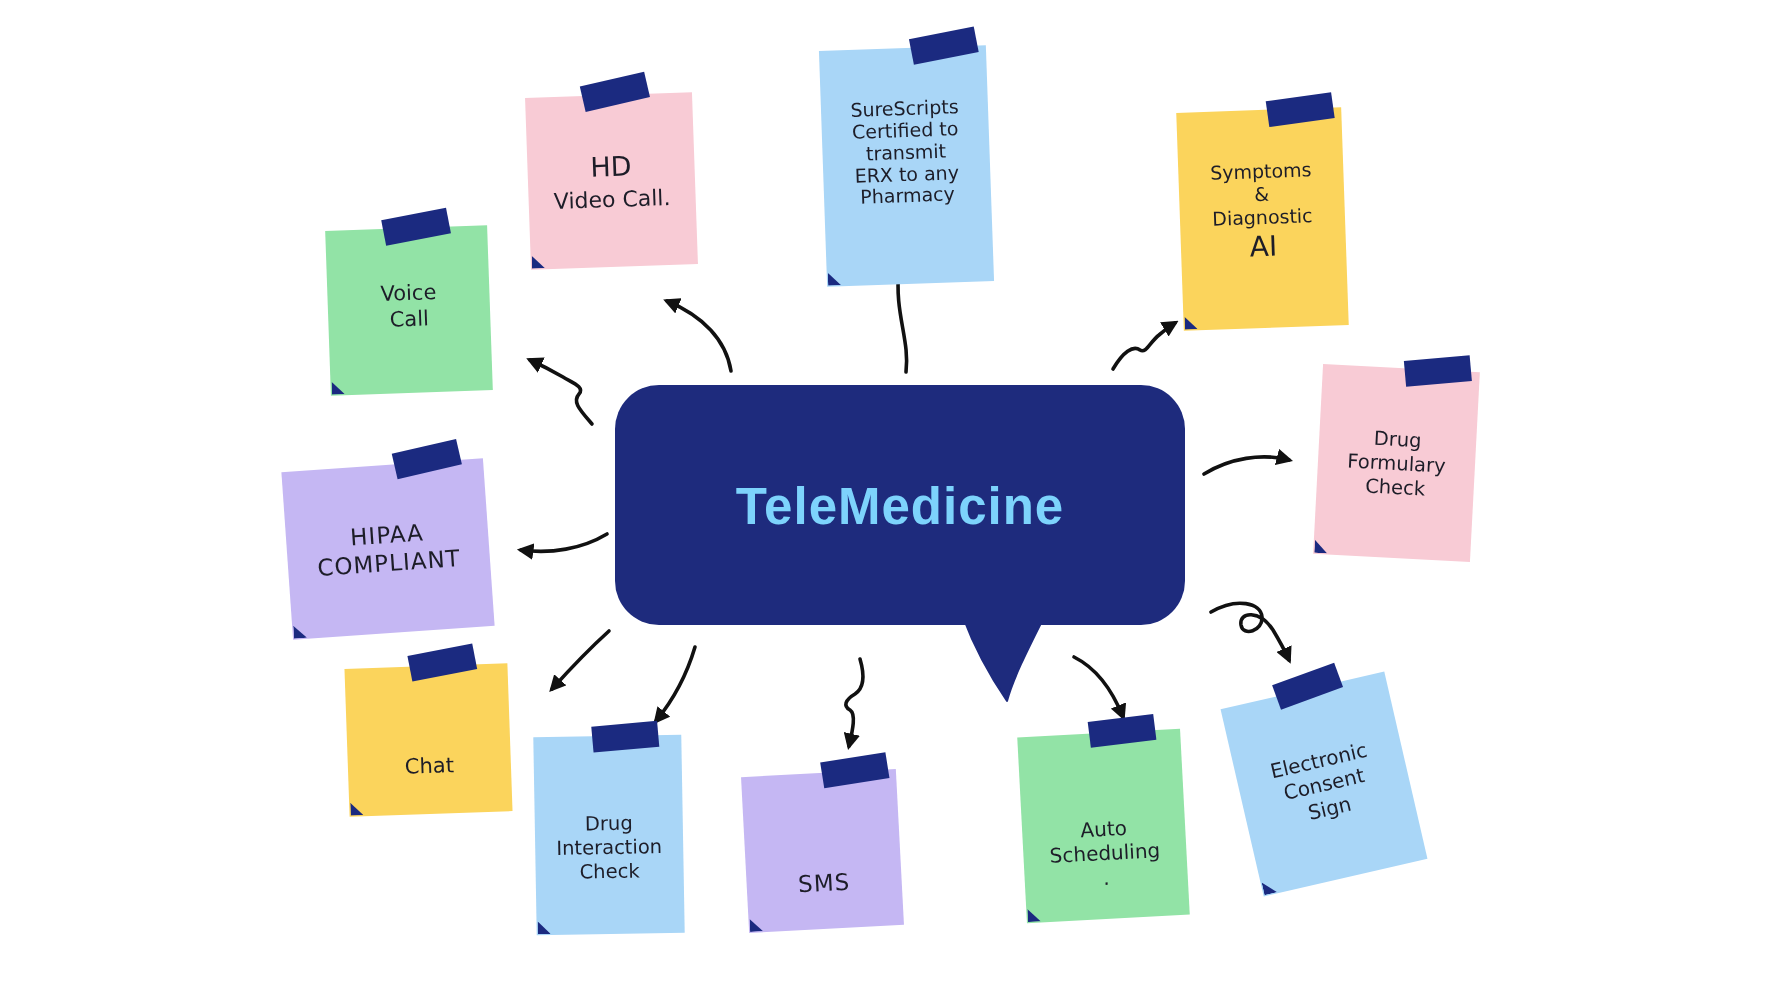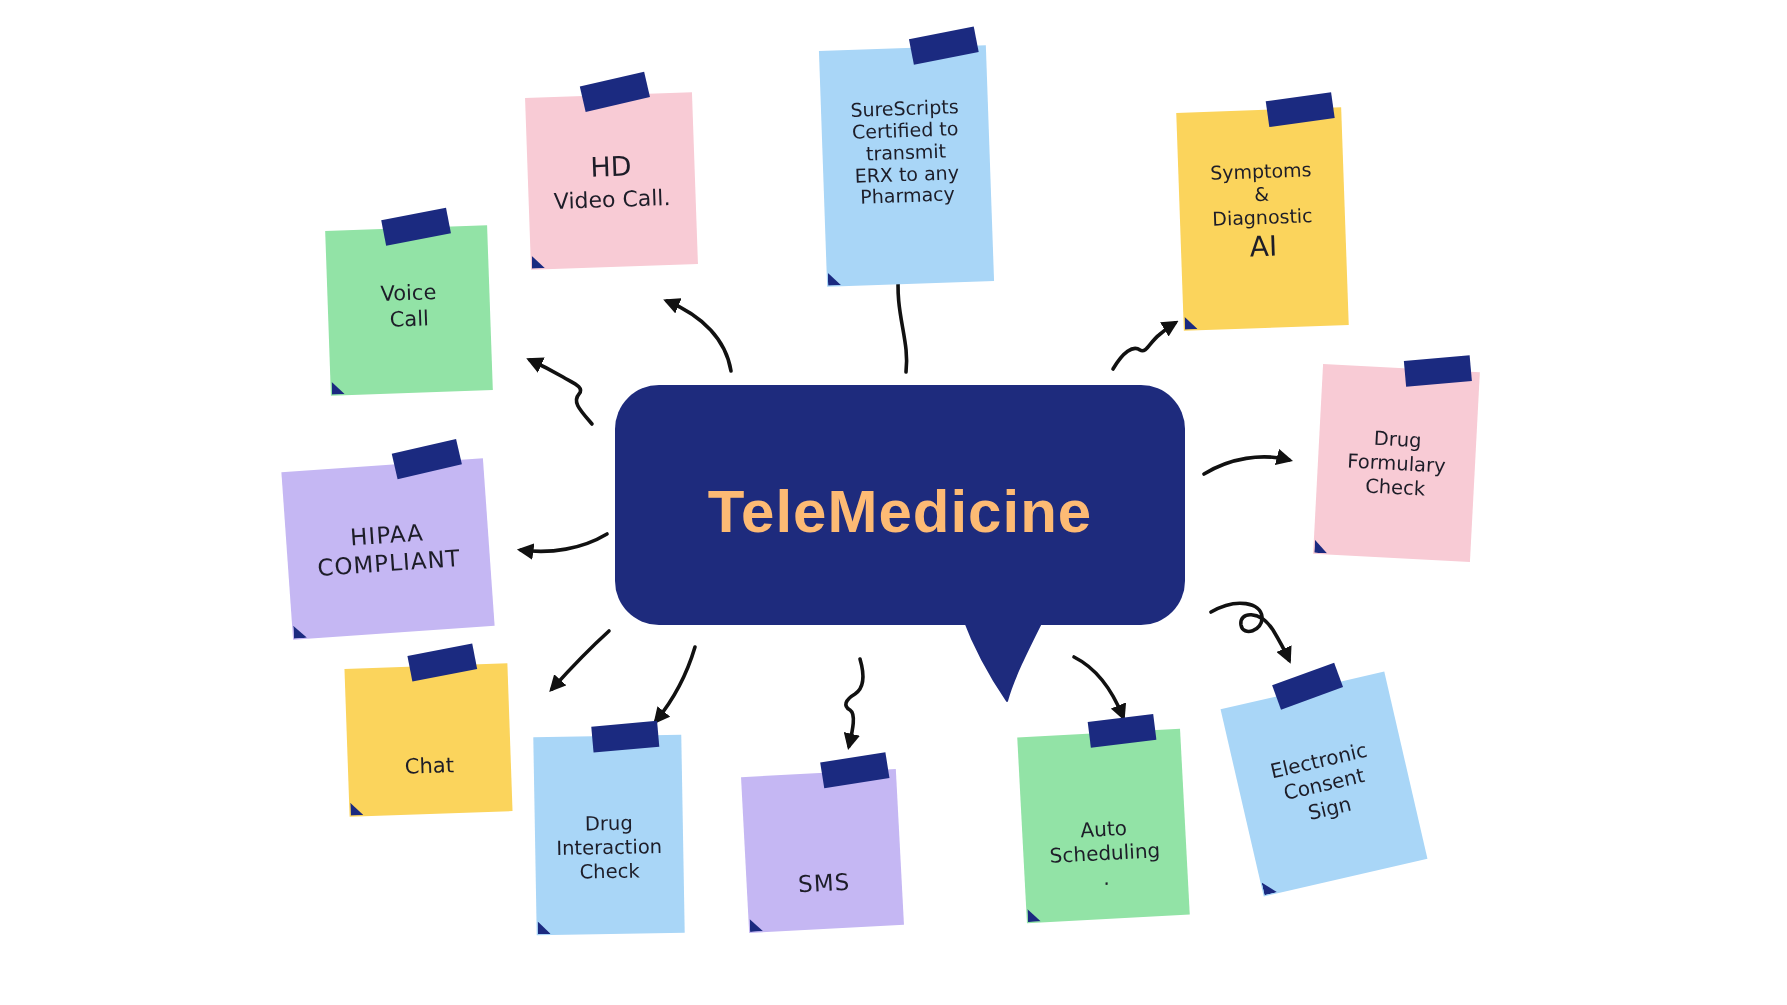--- a/index.html
+++ b/index.html
@@ -13,23 +13,23 @@
   
   #decor{position:absolute;left:0;top:0;width:1787px;height:1005px;z-index:1;pointer-events:none;}
   .hand{fill:none;stroke:#111111;stroke-width:3.6;stroke-linecap:round;stroke-linejoin:round;}
   
   .bubble{
     position:absolute;left:615px;top:385px;width:570px;height:240px;
     background:#1e2b7d;border-radius:44px;z-index:2;
   }
   .bubble-title{
     position:absolute;left:0;top:92px;width:100%;
-    text-align:center;color:#fdba74;
+    text-align:center;color:#7dd3fc;
     font-family:"Liberation Sans", sans-serif;
-    font-size:60px;font-weight:800;letter-spacing:1px;
+    font-size:51px;font-weight:800;letter-spacing:1px;
   }
   
   .note{position:absolute;z-index:2;}
   .note .paper{position:absolute;left:0;top:0;width:100%;height:100%;}
   .tape{
     position:absolute;width:66px;height:26px;background:#1b2a80;
     z-index:3;
   }
   .fold{
     position:absolute;left:1px;bottom:1px;width:13px;height:13px;

